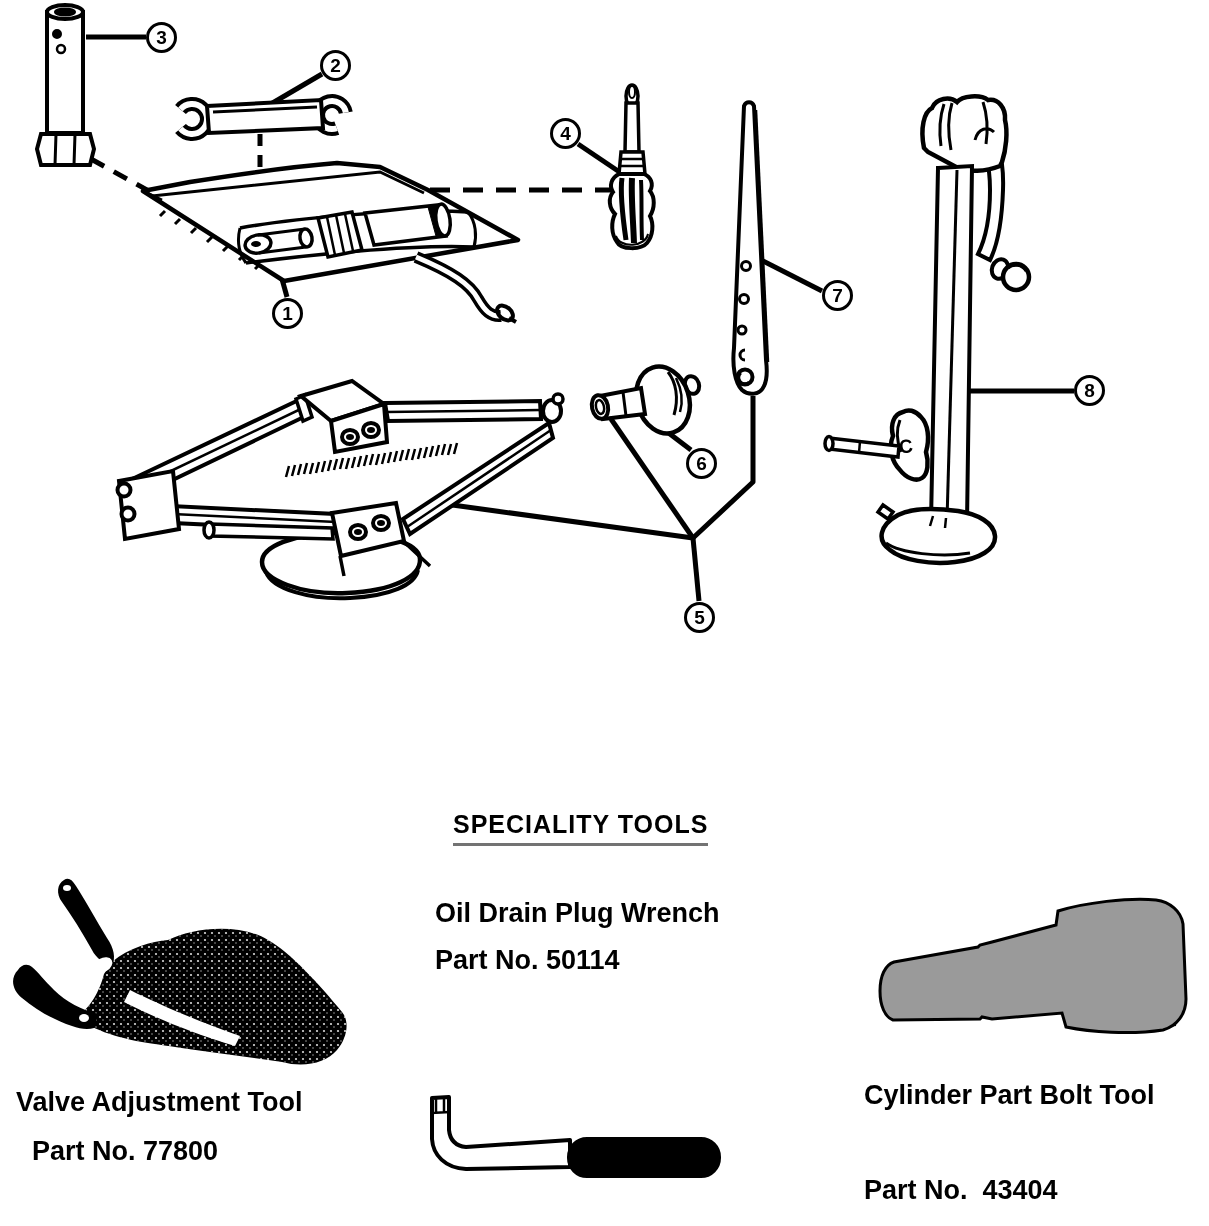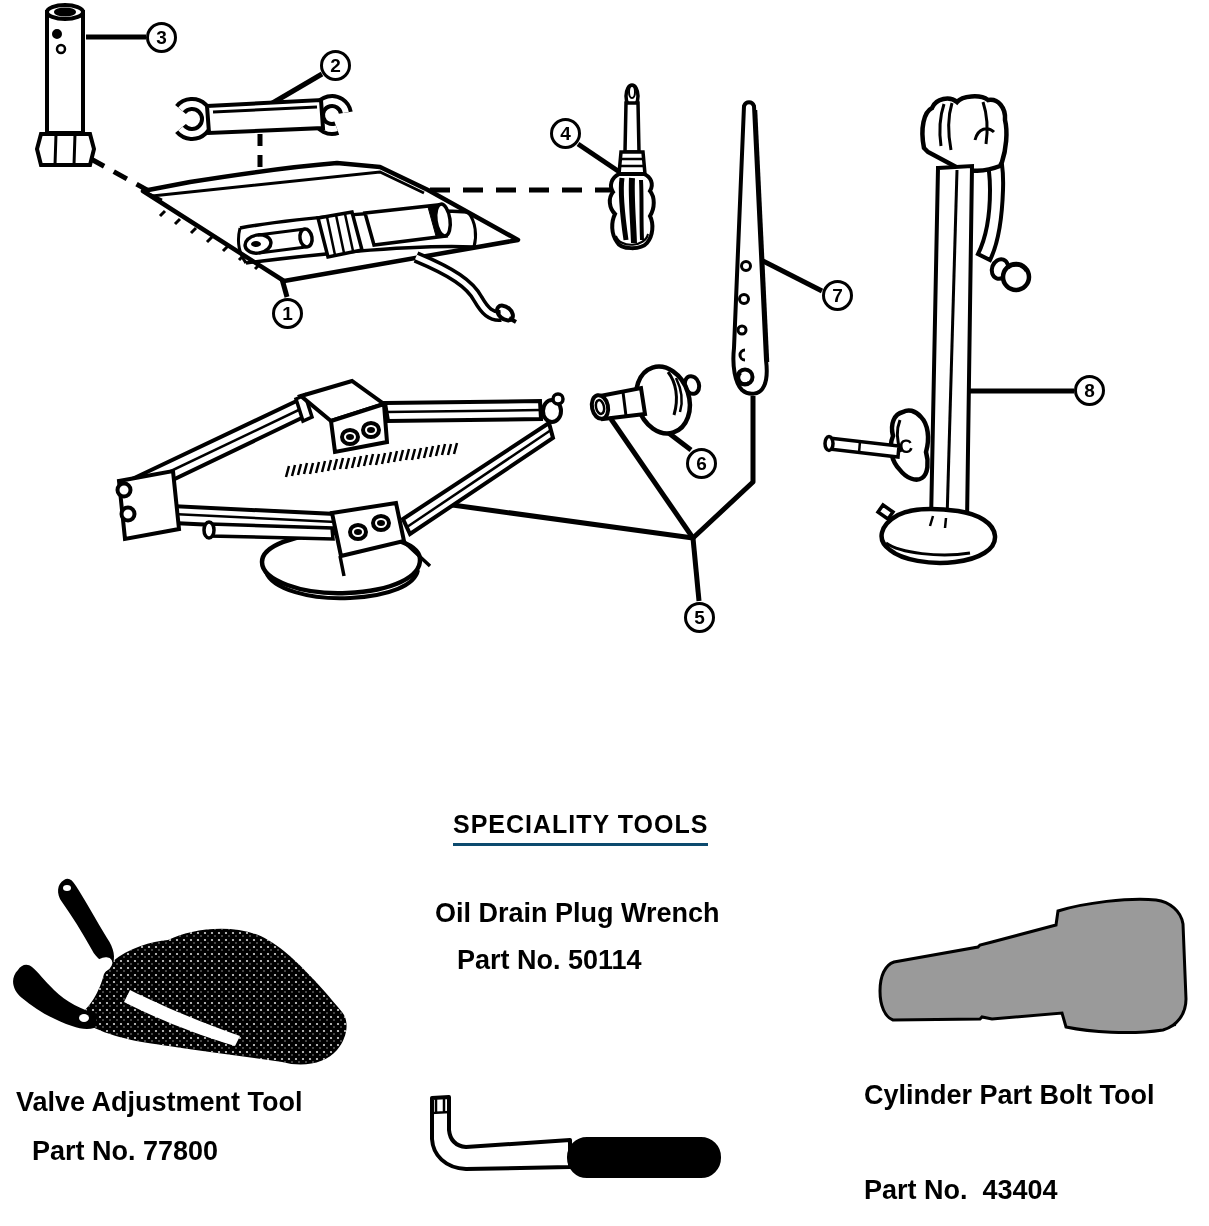--- a/index.html
+++ b/index.html
@@ -3,21 +3,21 @@
 <meta charset="utf-8">
 <style>
   html,body{margin:0;padding:0;background:#fff;}
   .page{position:relative;width:1209px;height:1226px;background:#ffffff;overflow:hidden;
         font-family:"Liberation Sans",sans-serif;color:#000;}
   .figure-svg{position:absolute;left:0;top:0;}
   .callout{position:absolute;width:25px;height:25px;border:3px solid #000;border-radius:50%;
            background:#fff;display:flex;align-items:center;justify-content:center;
            font-weight:bold;font-size:19px;line-height:1;}
   .heading{position:absolute;left:453px;top:810px;font-weight:bold;font-size:25px;
-           letter-spacing:1px;border-bottom:3px solid #0c4a6e;padding-bottom:4px;white-space:pre;}
+           letter-spacing:1px;border-bottom:3px solid #737373;padding-bottom:4px;white-space:pre;}
   .label{position:absolute;font-weight:bold;font-size:27px;white-space:pre;}
 </style>
 </head>
 <body>
 
 <div class="page">
 
 <svg class="figure-svg" width="1209" height="1226" viewBox="0 0 1209 1226">
   <defs>
     <pattern id="dots" width="4" height="4" patternUnits="userSpaceOnUse">
@@ -272,21 +272,21 @@
 <div class="callout" style="left:146px;top:22px">3</div>
 <div class="callout" style="left:550px;top:118px">4</div>
 <div class="callout" style="left:684px;top:602px">5</div>
 <div class="callout" style="left:686px;top:448px">6</div>
 <div class="callout" style="left:822px;top:280px">7</div>
 <div class="callout" style="left:1074px;top:375px">8</div>
 
 <div class="heading">SPECIALITY TOOLS</div>
 
 <div class="label" style="left:435px;top:898px">Oil Drain Plug Wrench</div>
-<div class="label" style="left:457px;top:945px">Part No. 50114</div>
+<div class="label" style="left:435px;top:945px">Part No. 50114</div>
 
 <div class="label" style="left:16px;top:1087px">Valve Adjustment Tool</div>
 <div class="label" style="left:32px;top:1136px">Part No. 77800</div>
 
 <div class="label" style="left:864px;top:1080px">Cylinder Part Bolt Tool</div>
 <div class="label" style="left:864px;top:1175px">Part No.  43404</div>
 
 </div>
 
 </body></html>

